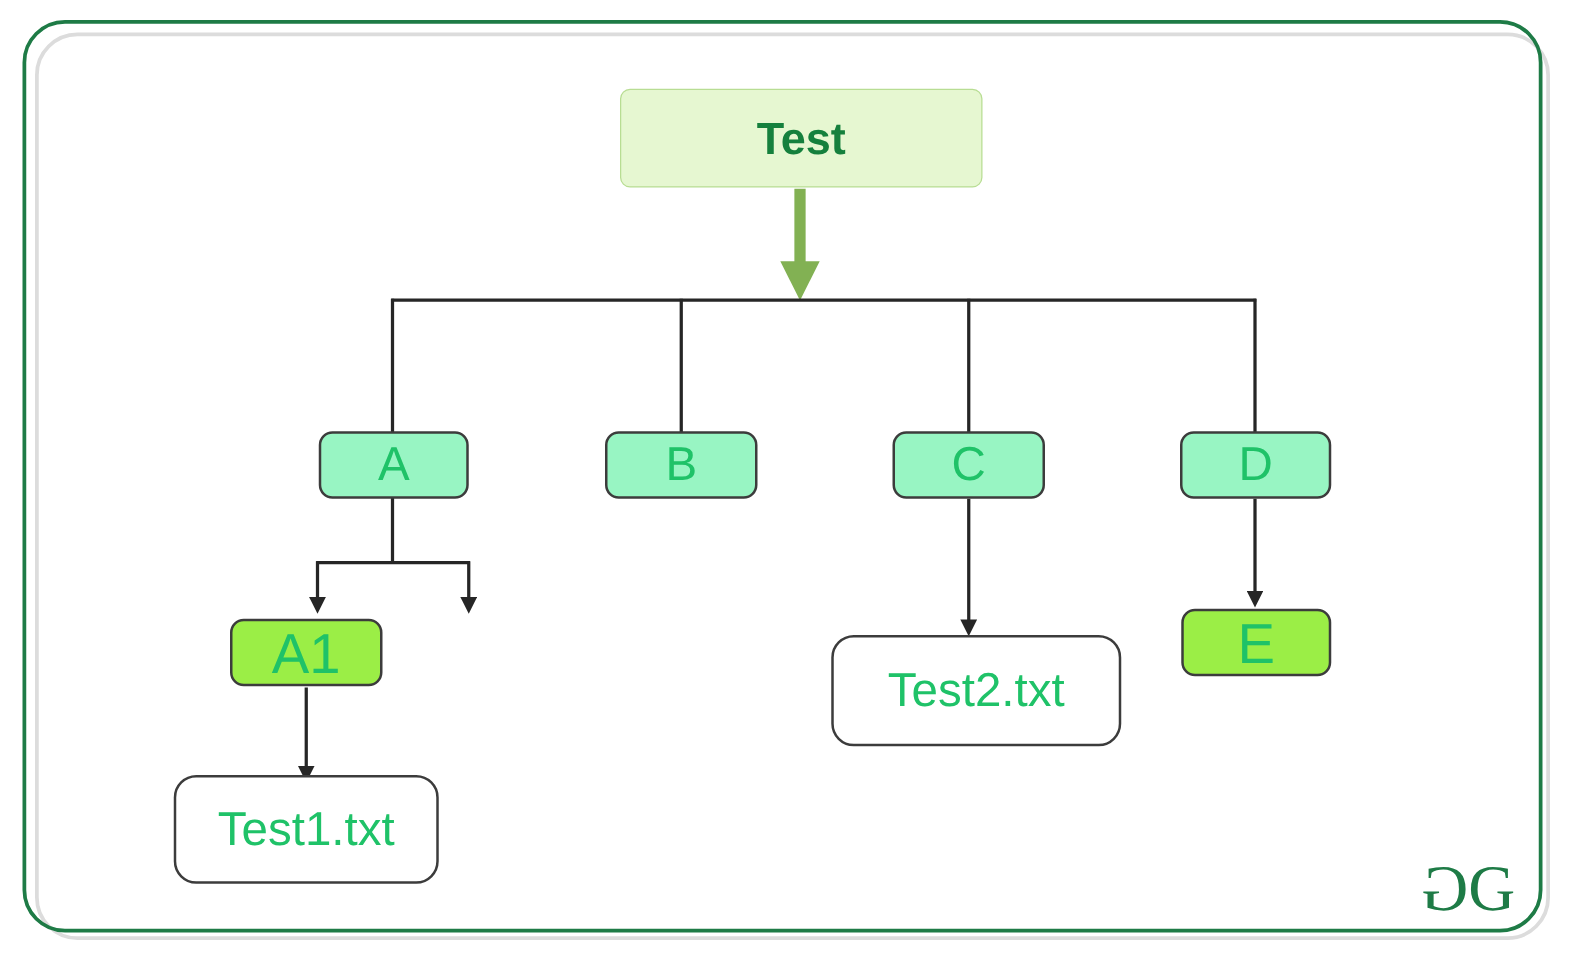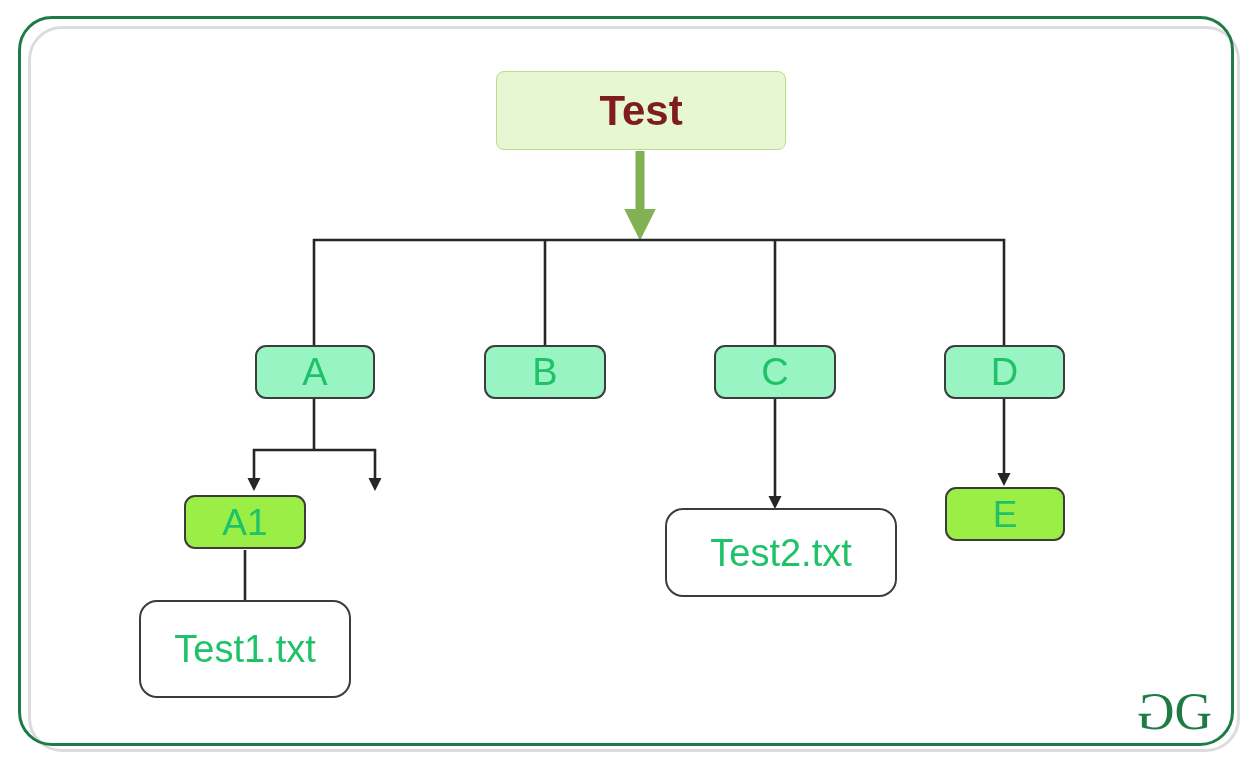--- a/index.html
+++ b/index.html
@@ -59,36 +59,36 @@
     text-align: center;
     color: #1fc268;
     line-height: 1;
     white-space: nowrap;
     z-index: 5;
   }
   .node-root {
     background: #e6f7d1;
     border: 1.5px solid #b8dd93;
     border-radius: 8px;
-    font-size: 42px;
+    font-size: 36px;
     font-weight: bold;
-    color: #7f1d1d;
+    color: #15803d;
   }
   .node-dir {
     background: #98f5c3;
     border: 2px solid #3c3c3c;
     border-radius: 11px;
     font-size: 38px;
     font-weight: normal;
   }
   .node-sub {
     background: #9bee46;
     border: 2px solid #3c3c3c;
     border-radius: 11px;
-    font-size: 37px;
+    font-size: 45px;
     font-weight: normal;
   }
   .node-file {
     background: #ffffff;
     border: 2px solid #3c3c3c;
     border-radius: 18px;
     font-size: 38px;
     font-weight: normal;
   }
   
@@ -176,21 +176,21 @@
 
 
   <div class="node node-sub" style="left:945px; top:487px; width:120px; height:54px;">
     <span>E</span>
   </div>
 
   <div class="node node-file" style="left:665px; top:508px; width:232px; height:89px;">
     <span>Test2.txt</span>
   </div>
 
-  <div class="node node-file" style="left:139px; top:600px; width:212px; height:98px;">
+  <div class="node node-file" style="left:139px; top:620px; width:212px; height:87px;">
     <span>Test1.txt</span>
   </div>
 
   <div id="gfg-logo">
     <span class="gfg-g-mirror">G</span><span>G</span>
   </div>
 
 </div>
 
 </body></html>

